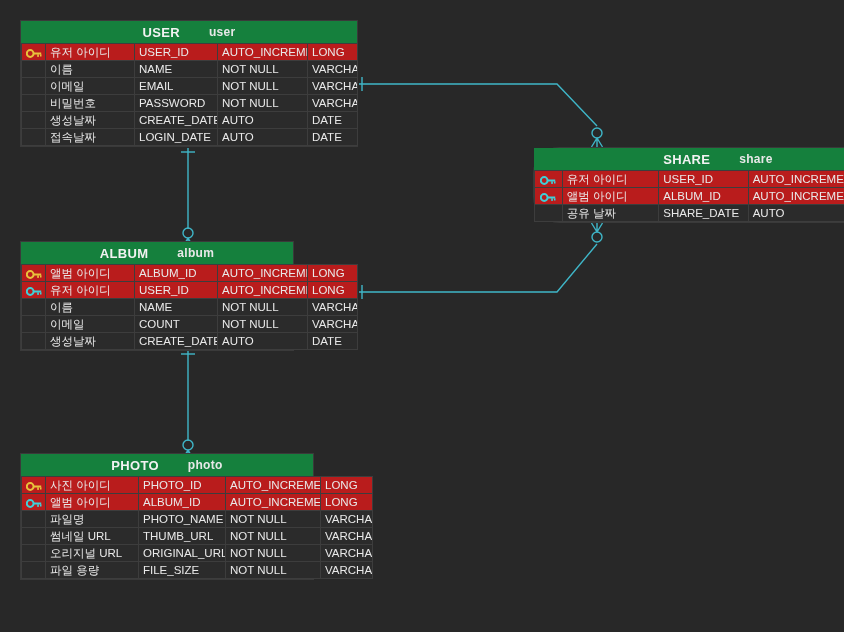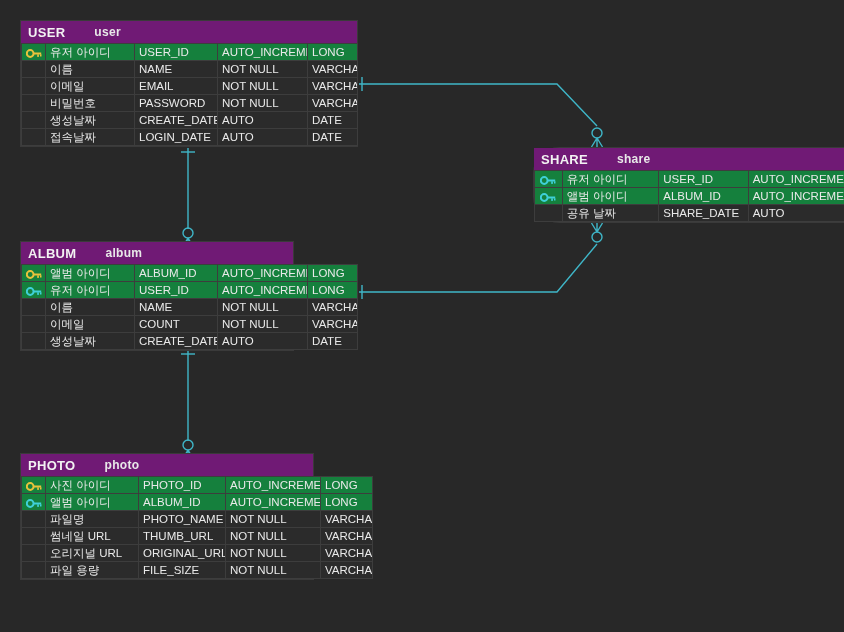--- a/index.html
+++ b/index.html
@@ -15,23 +15,23 @@
   #canvas{position:absolute;left:0;top:0;width:844px;height:632px;}
   #links{position:absolute;left:0;top:0;width:844px;height:632px;pointer-events:none;}
 
   .entity{
     position:absolute;
     background:#1f1f1f;
     border:1px solid #3a3a3a;
     box-sizing:border-box;
   }
   .ent-header{
-    display:flex;align-items:center;justify-content:flex-start;
+    display:flex;align-items:center;justify-content:center;
     height:22px;padding:0 7px;
-    background:#701a75;
+    background:#15803d;
     color:#f0f0f0;
     font-size:13px;
     letter-spacing:.3px;
     box-sizing:border-box;
     gap:29px;
   }
   .ent-header .logical{font-weight:bold;color:#f2f2f2;}
   .ent-header .physical{font-weight:bold;color:#e8e8e8;font-size:12px;}
 
   table.cols{border-collapse:collapse;width:100%;table-layout:fixed;}
@@ -40,21 +40,21 @@
     padding:0 4px;
     font-size:11.5px;
     color:#e9e9e9;
     border:1px solid #3d3d3d;
     white-space:nowrap;
     overflow:hidden;
     background:#2b2b2b;
     box-sizing:border-box;
     line-height:16px;
   }
-  tr.key td{background:#15803d;}
+  tr.key td{background:#b91c1c;}
   td.c-key{width:24px;padding:0;text-align:center;vertical-align:middle;}
   td.c-type{color:#e04a3f;margin-top:14px;}
   td.c-type.plain{color:#e9e9e9;}
 
   .keyicon{display:inline-block;width:16px;height:11px;vertical-align:middle;}
 
   
   .lnk{stroke:#3fb6c8;stroke-width:1.4;fill:none;}
 </style>
 </head>

